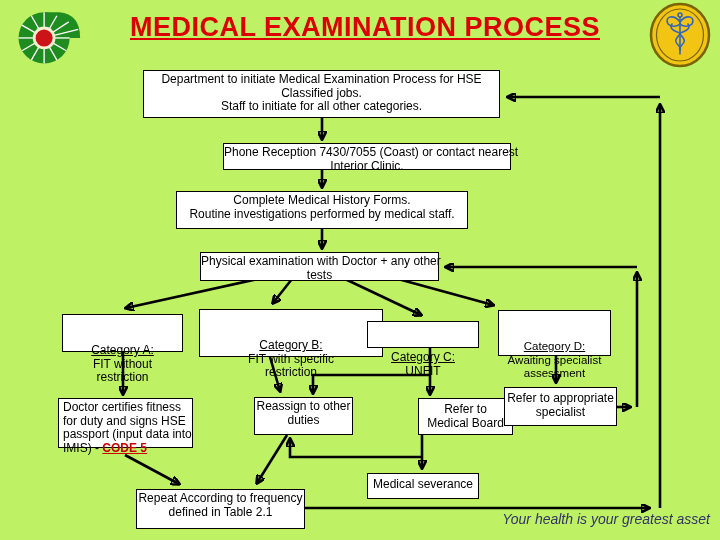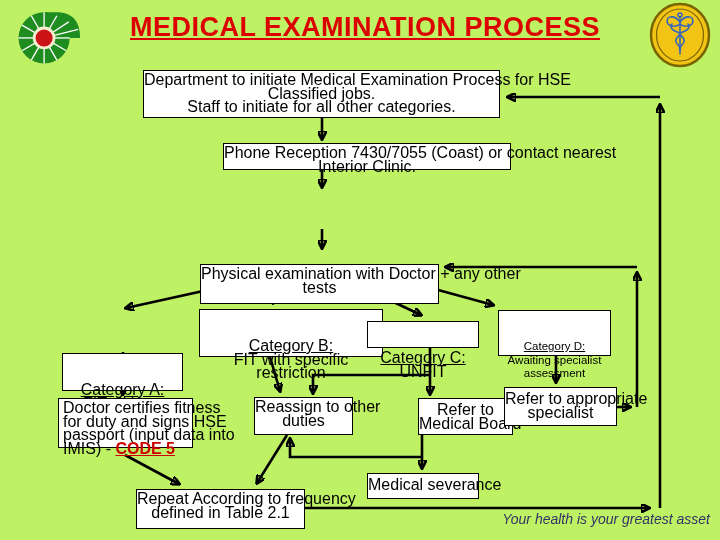--- a/index.html
+++ b/index.html
@@ -2,21 +2,21 @@
 <html style="--c-title: #dd0000; --c-code: #cc0000; --c-footer: #333366; --c-logo_green: #1f8c1f; --c-logo_red: #cc1418; --c-logo_cream: #f6efd2; --c-logo_gold: #f2c414; --c-logo_gold_dark: #7a6400; --c-caduceus: #3566b8;"><head>
 <meta charset="utf-8">
 <style>
   html,body{margin:0;padding:0;background:#fff;}
   #slide{position:relative;width:720px;height:540px;background:#bef264;overflow:hidden;
          font-family:Liberation Sans, sans-serif;}
   #connectors{position:absolute;left:0;top:0;z-index:1;}
   #connectors path, #connectors line{stroke:#000;stroke-width:2.6;fill:none;}
   .node{position:absolute;z-index:2;background:#fff;border:1.5px solid #000;
         box-sizing:border-box;text-align:center;white-space:pre;
-        font-size:16px;line-height:13.5px;color:#000;overflow:visible;padding-top:2px;}
+        font-size:12px;line-height:13.5px;color:#000;overflow:visible;padding-top:2px;}
   .node .hd{display:block;text-decoration:underline;}
   .node .bd{display:block;white-space:pre;}
   .left-align{text-align:left;padding-left:4px;padding-right:2px;}
   .code5{color:var(--c-code,#cc0000);font-weight:bold;text-decoration:underline;white-space:pre;}
   #title{position:absolute;z-index:3;left:108px;top:12px;width:514px;text-align:center;
          font-size:27px;font-weight:bold;letter-spacing:.5px;line-height:1.15;
          text-decoration:underline;color:var(--c-title,#dd0000);}
   #footer{position:absolute;z-index:3;right:10px;top:511px;font-style:italic;font-size:14px;
           color:var(--c-footer,#333366);text-align:center;}
   .logo{position:absolute;z-index:3;}
@@ -26,22 +26,22 @@
   .spoke{stroke:#fff;stroke-width:1.4;}
   .ring-fill{fill:var(--c-logo_cream,#f6efd2);}
   .red-fill{fill:var(--c-logo_red,#cc1418);}
   .gold-fill{fill:var(--c-logo_gold,#f2c414);stroke:var(--c-logo_gold_dark,#7a6400);}
   .emblem-line{fill:none;stroke:var(--c-logo_gold_dark,#7a6400);}
   .caduceus{fill:none;stroke:var(--c-caduceus,#3566b8);stroke-width:1.6;stroke-linecap:round;}
   
   #n-initiate{left:143px;top:70px;width:357px;height:48px;}
   #n-phone{left:175px;top:143px;width:288px;height:27px;margin-left:48px;}
   #n-history{left:176px;top:191px;width:292px;height:38px;}
-  #n-physical{left:200px;top:264px;width:239px;height:40px;}
-  #n-catA{left:62px;top:314px;width:121px;height:38px;margin-top:39px;}
+  #n-physical{left:200px;top:252px;width:239px;height:29px;}
+  #n-catA{left:62px;top:314px;width:121px;height:38px;}
   #n-catB{left:199px;top:309px;width:184px;height:48px;}
   #n-catC{left:367px;top:321px;width:112px;height:27px;}
   #n-catD{left:498px;top:310px;width:113px;height:46px;font-size:11.5px;}
   #n-certify{left:58px;top:398px;width:135px;height:50px;}
   #n-reassign{left:254px;top:397px;width:99px;height:38px;}
   #n-medboard{left:373px;top:398px;width:95px;height:37px;padding-top:4px;margin-left:45px;}
   #n-specialist{left:504px;top:387px;width:113px;height:39px;padding-top:4px;}
   #n-severance{left:367px;top:473px;width:112px;height:26px;padding-top:4px;}
   #n-repeat{left:136px;top:489px;width:169px;height:40px;}
 </style>
@@ -117,20 +117,22 @@
     <line x1="660" y1="97" x2="508" y2="97" marker-end="url(#ah)"></line>
   </svg>
 
   <div class="node" id="n-initiate"><span>Department to initiate Medical Examination Process for HSE
 Classified jobs.
 Staff to initiate for all other categories.</span></div>
 
   <div class="node" id="n-phone"><span>Phone Reception 7430/7055 (Coast) or contact nearest
 Interior Clinic.</span></div>
 
+  <div class="node" id="n-history"><span>Complete Medical History Forms.
+Routine investigations performed by medical staff.</span></div>
 
   <div class="node" id="n-physical"><span>Physical examination with Doctor + any other
 tests</span></div>
 
   <div class="node" id="n-catA">
     <span class="hd">Category A:</span><span class="bd">FIT without
 restriction</span>
   </div>
 
   <div class="node" id="n-catB">

